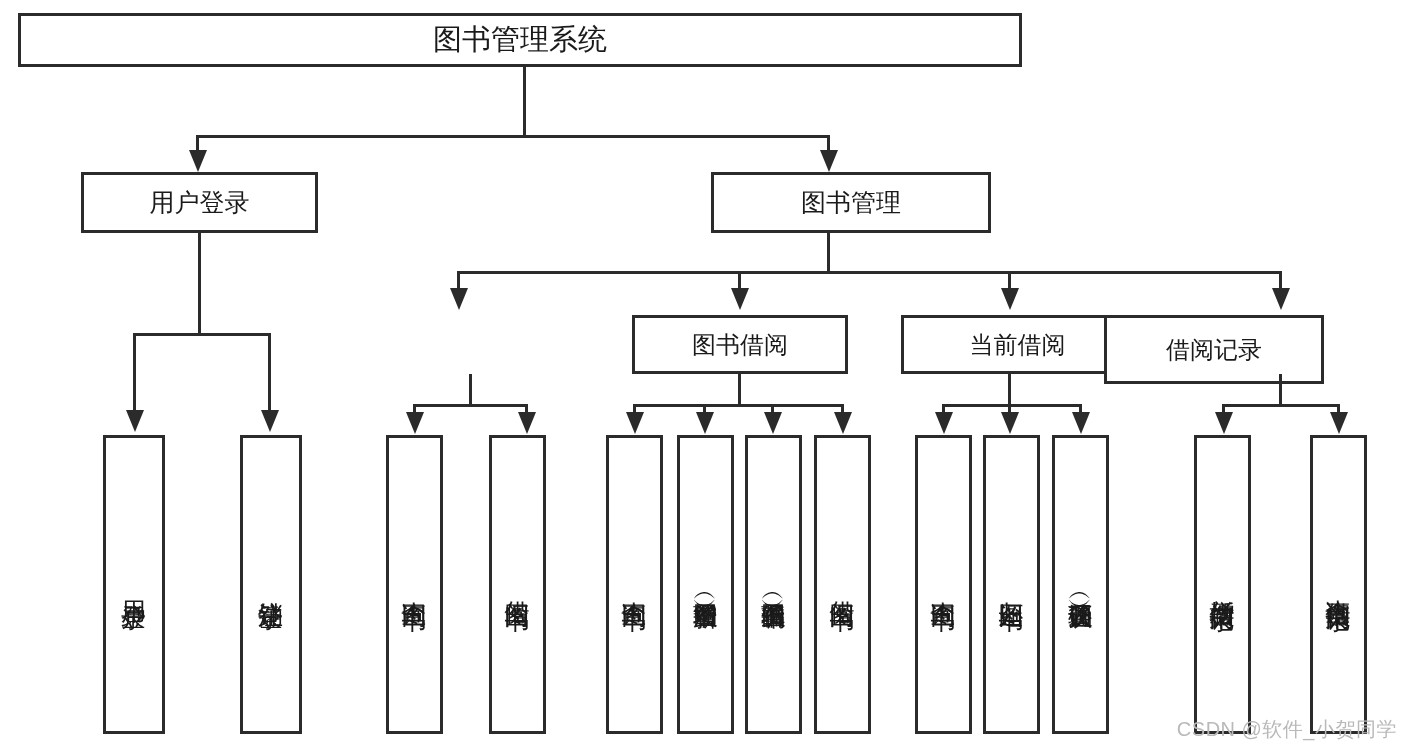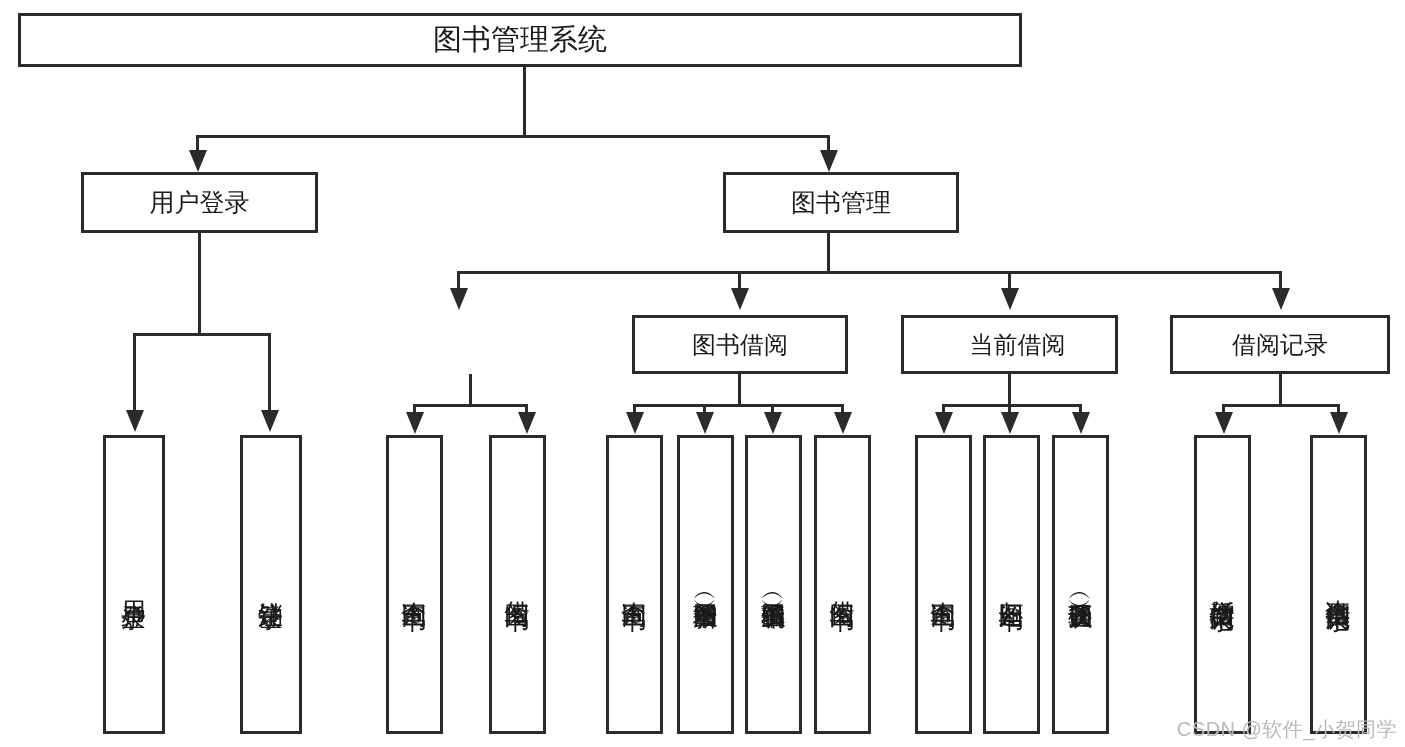--- a/index.html
+++ b/index.html
@@ -94,21 +94,21 @@
   <div class="conn hline" style="left:196px; top:135px; width:634px; height:3px;"></div>
 
   <div class="conn vline" style="left:196px; top:135px; width:3px; height:25px;"></div>
   <div class="arrow" style="left:189px; top:150px;"></div>
   <div class="conn vline" style="left:827px; top:135px; width:3px; height:25px;"></div>
   <div class="arrow" style="left:820px; top:150px;"></div>
 
   <div class="node level1" style="left:81px; top:172px; width:237px; height:61px;">
     <span>用户登录</span>
   </div>
-  <div class="node level1" style="left:711px; top:172px; width:236px; height:61px;margin-left:12px;">
+  <div class="node level1" style="left:711px; top:172px; width:280px; height:61px;">
     <span>图书管理</span>
   </div>
 
   <div class="conn vline" style="left:198px; top:233px; width:3px; height:102px;"></div>
   <div class="conn hline" style="left:133px; top:333px; width:137px; height:3px;"></div>
   <div class="conn vline" style="left:133px; top:333px; width:3px; height:85px;"></div>
   <div class="arrow" style="left:126px; top:410px;"></div>
   <div class="conn vline" style="left:268px; top:333px; width:3px; height:85px;"></div>
   <div class="arrow" style="left:261px; top:410px;"></div>
 
@@ -130,21 +130,21 @@
   <div class="arrow" style="left:1001px; top:288px;"></div>
   <div class="conn vline" style="left:1279px; top:271px; width:3px; height:22px;"></div>
   <div class="arrow" style="left:1272px; top:288px;"></div>
 
   <div class="node level2" style="left:632px; top:315px; width:216px; height:59px;">
     <span>图书借阅</span>
   </div>
   <div class="node level2" style="left:901px; top:315px; width:217px; height:59px;padding-left:16px;">
     <span>当前借阅</span>
   </div>
-  <div class="node level2" style="left:1170px; top:315px; width:220px; height:59px;">
+  <div class="node level2" style="left:1104px; top:315px; width:220px; height:69px;">
     <span>借阅记录</span>
   </div>
 
   <div class="conn vline" style="left:469px; top:374px; width:3px; height:32px;"></div>
   <div class="conn hline" style="left:413px; top:404px; width:115px; height:3px;"></div>
   <div class="conn vline" style="left:413px; top:404px; width:3px; height:18px;"></div>
   <div class="arrow" style="left:406px; top:412px;"></div>
   <div class="conn vline" style="left:525px; top:404px; width:3px; height:18px;"></div>
   <div class="arrow" style="left:518px; top:412px;"></div>
 

